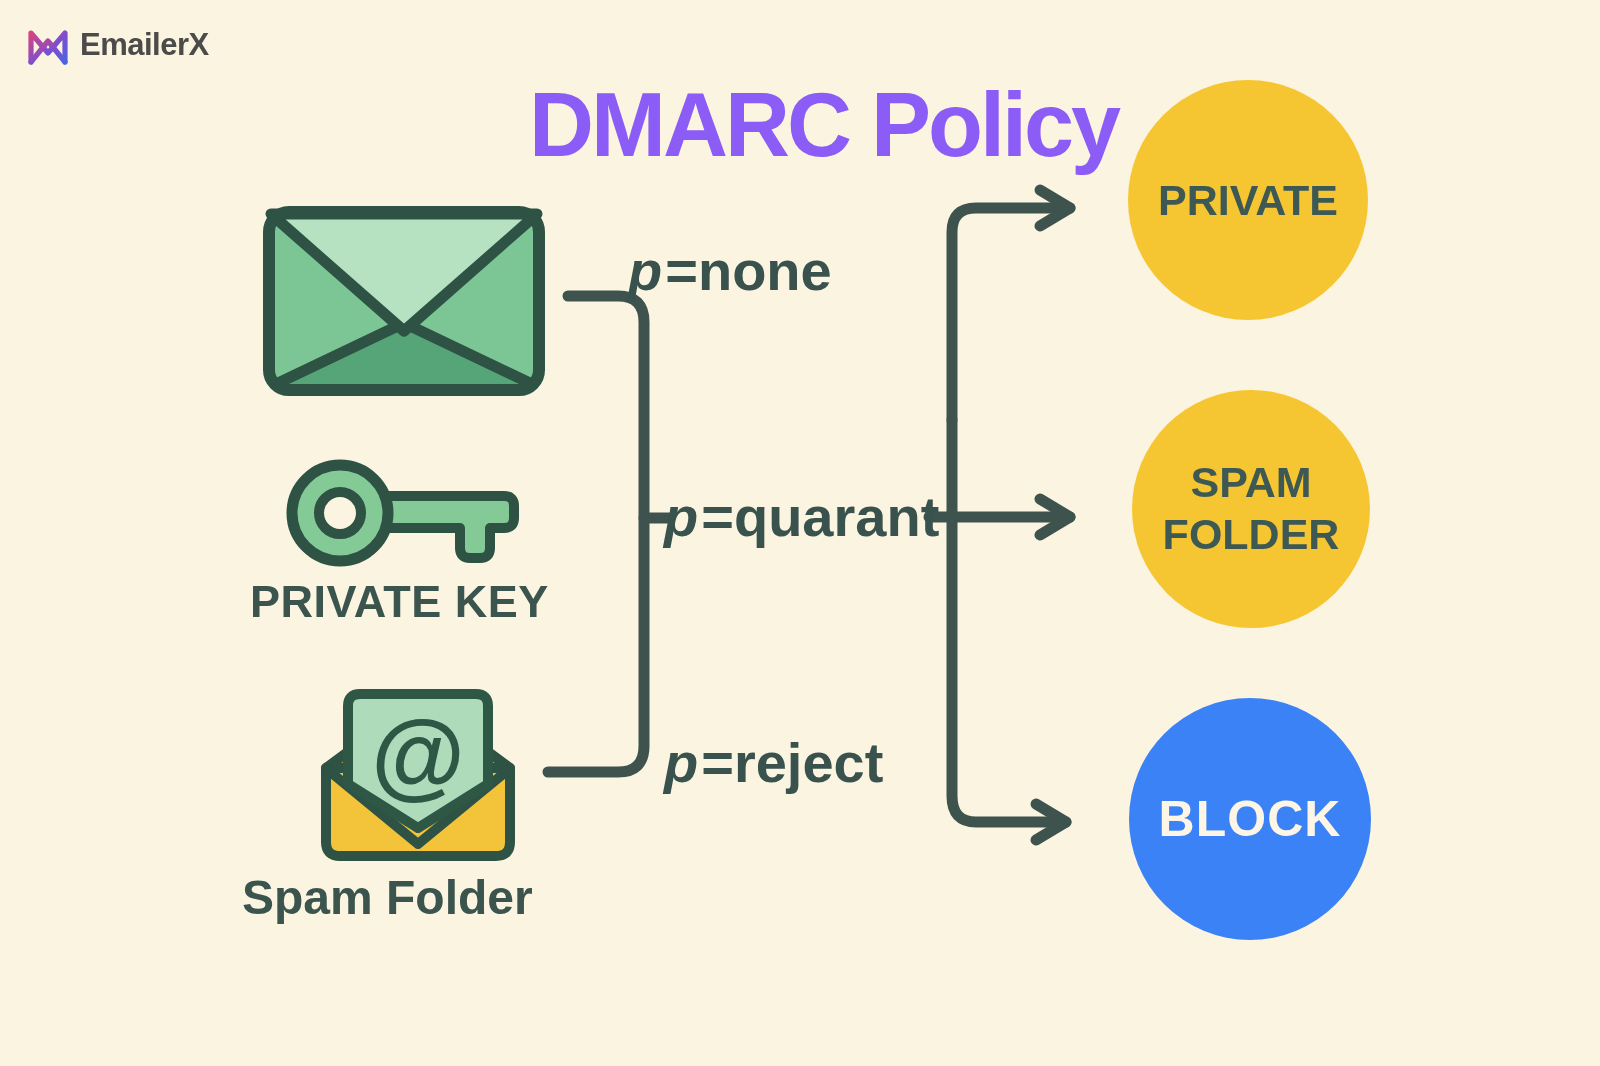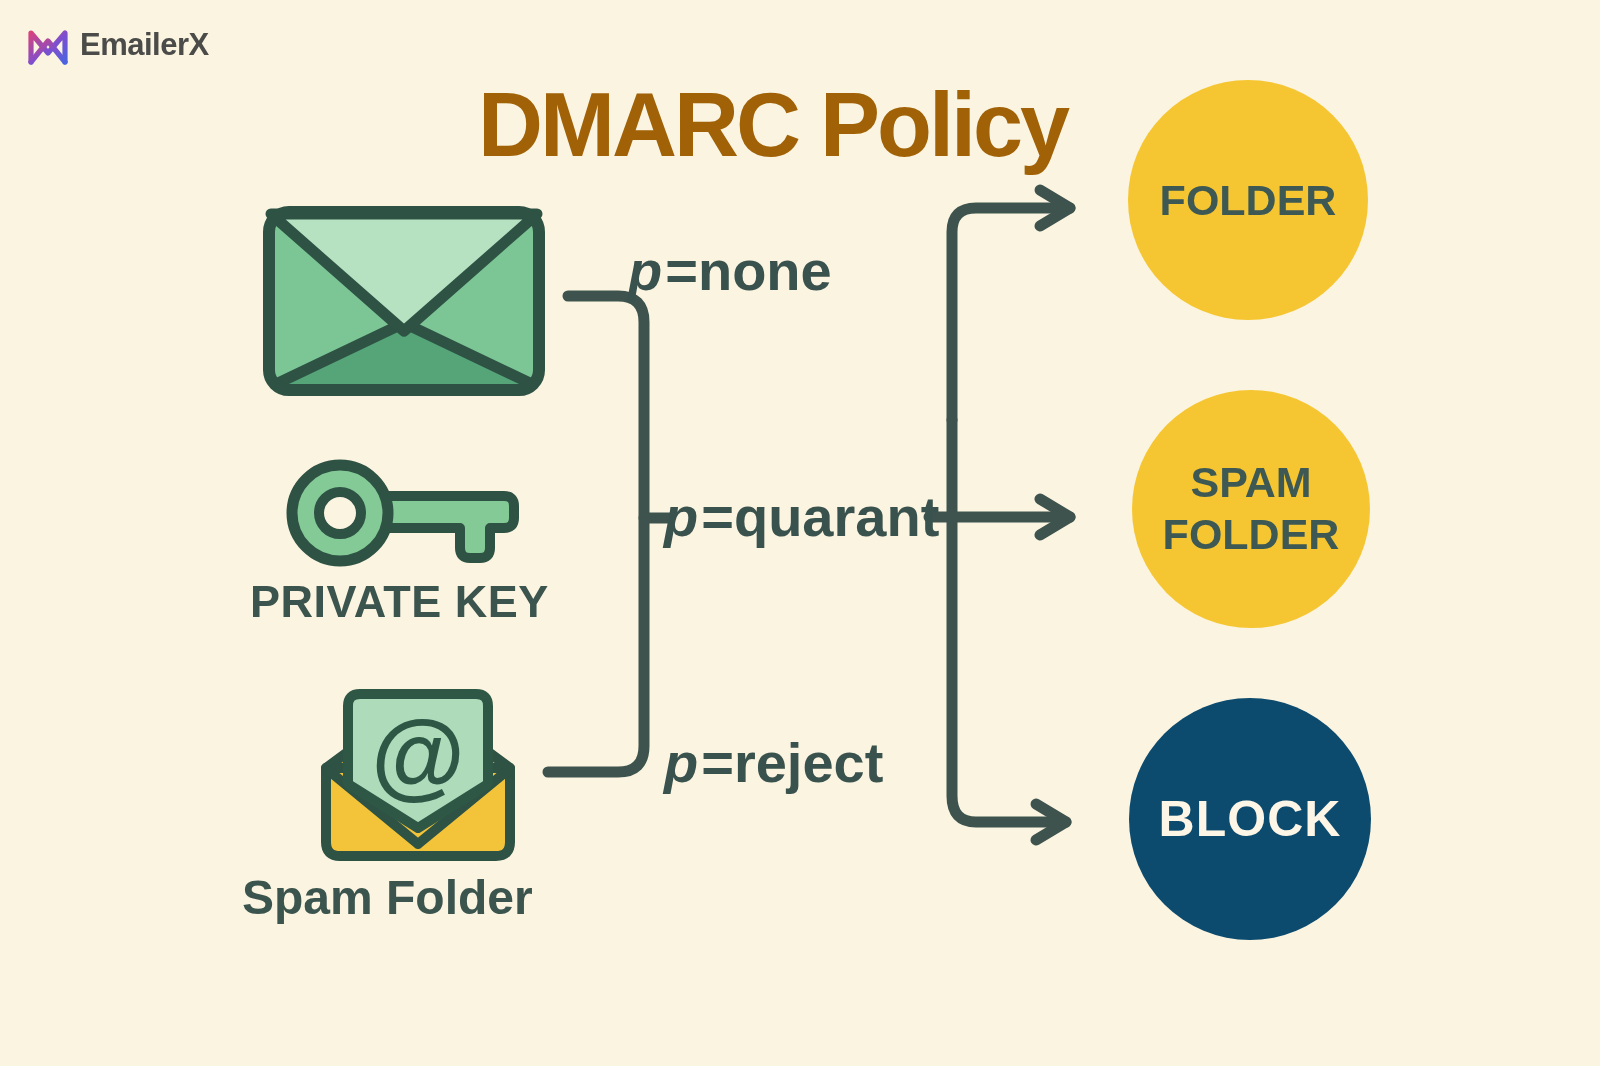--- a/index.html
+++ b/index.html
@@ -7,22 +7,22 @@
   .stage{
     position:relative;width:1600px;height:1066px;overflow:hidden;
     background:#faf4e0;
   }
   .abs{position:absolute;}
   
   .logo{left:22px;top:22px;display:flex;align-items:center;gap:6px;}
   .logo-text{font-size:31px;font-weight:600;color:#4b4b49;letter-spacing:-0.5px;}
   
   .title{
-    left:478px;top:74px;width:640px;text-align:left;
-    font-size:90px;font-weight:bold;letter-spacing:-3px;color:#a16207;
+    left:478px;top:74px;width:640px;text-align:right;
+    font-size:90px;font-weight:bold;letter-spacing:-3px;color:#8b5cf6;
   }
   
   .src-label{font-weight:bold;color:#3c544e;text-align:left;}
   .private-key{left:250px;top:576px;width:312px;font-size:45px;letter-spacing:0.5px;}
   .spam-folder-label{left:242px;top:870px;width:328px;font-size:48px;}
   
   .policy{font-size:56px;font-weight:bold;color:#3a524d;white-space:nowrap;}
   .policy .p-prefix{font-style:italic;padding-right:3px;}
   .policy-none{left:628px;top:238px;}
   .policy-quarant{left:664px;top:484px;}
@@ -106,22 +106,22 @@
     <span class="p-prefix">p</span><span>=none</span>
   </div>
   <div class="abs policy policy-reject">
     <span class="p-prefix">p</span><span>=reject</span>
   </div>
   <div class="abs policy policy-quarant">
     <span class="p-prefix">p</span><span>=quarant</span>
   </div>
 
   <div class="abs outcome outcome-monitor" style="background-color: rgb(246, 198, 50); color: rgb(62, 89, 84);">
-    <div class="outcome-text">FOLDER</div>
+    <div class="outcome-text">PRIVATE</div>
   </div>
   <div class="abs outcome outcome-spam" style="background-color: rgb(246, 198, 50); color: rgb(62, 89, 84);">
     <div class="outcome-text">SPAM FOLDER</div>
   </div>
-  <div class="abs outcome outcome-block" style="background-color: #0c4a6e; color: rgb(253, 246, 231);">
+  <div class="abs outcome outcome-block" style="background-color: #3b82f6; color: rgb(253, 246, 231);">
     <div class="outcome-text">BLOCK</div>
   </div>
 
 </div>
 
 </body></html>

